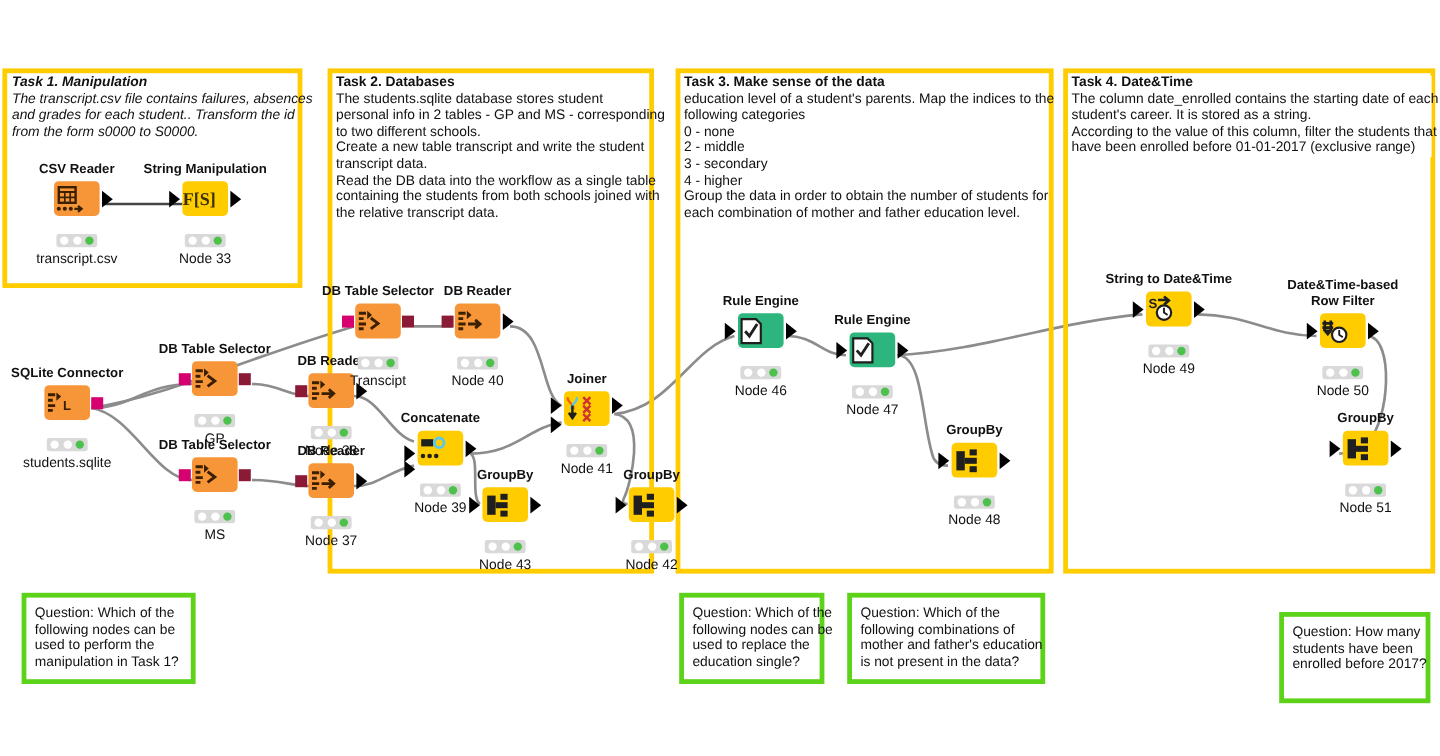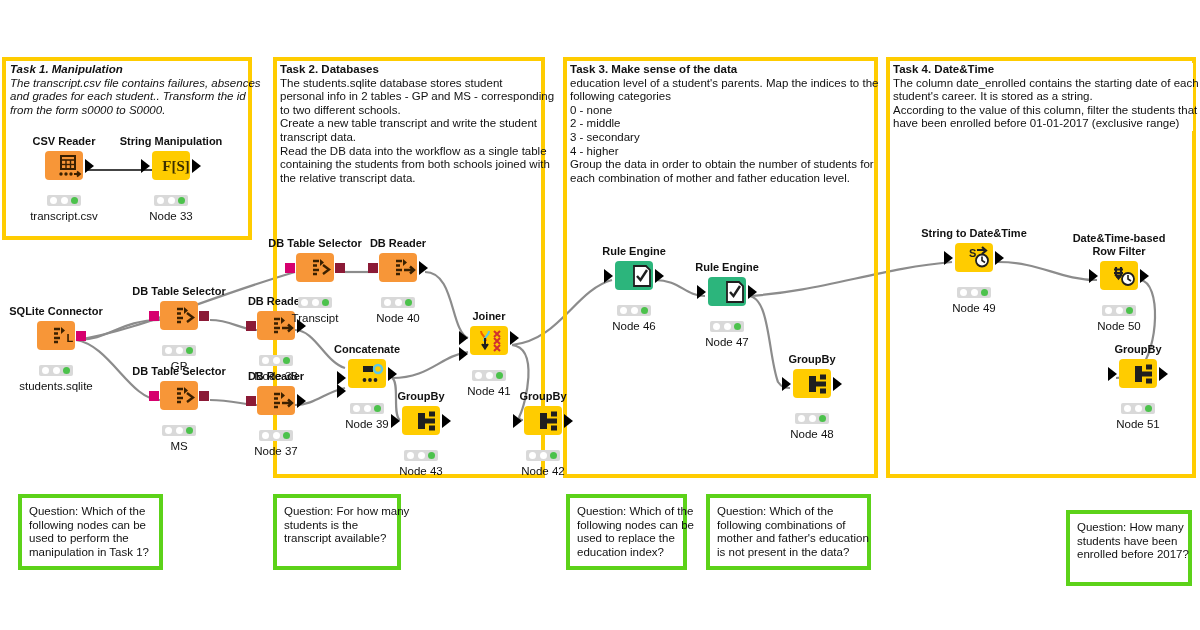--- a/index.html
+++ b/index.html
@@ -61,21 +61,21 @@
     color:#111;
     white-space:nowrap;
     text-align:center;
     line-height:13px;
   }
   .node .n-title.two{white-space:normal;width:110px;}
   .node .n-body{
     position:relative;
     width:38px;height:29px;
     border-radius:4px;
-    display:flex;align-items:center;justify-content:flex-end;
+    display:flex;align-items:center;justify-content:flex-start;
   }
   .node .n-status{
     position:absolute;
     left:50%;transform:translateX(-50%);
     top:44px;
     width:34px;height:11px;
     background:#d9d9d9;
     border-radius:2px;
     display:flex;align-items:center;justify-content:space-evenly;
   }
@@ -587,31 +587,26 @@
     <span class="n-label">Node 51</span>
   </div>
 
   <div class="qbox" style="left:18px;top:494px;width:145px;height:76px;">
     <span class="q-line">Question: Which of the</span>
     <span class="q-line">following nodes can be</span>
     <span class="q-line">used to perform the</span>
     <span class="q-line">manipulation in Task 1?</span>
   </div>
 
-  <div class="qbox" style="left:273px;top:494px;width:128px;height:76px;">
-    <span class="q-line">Question: For how many</span>
-    <span class="q-line">students is the</span>
-    <span class="q-line">transcript available?</span>
-  </div>
 
   <div class="qbox" style="left:566px;top:494px;width:121px;height:76px;">
     <span class="q-line">Question: Which of the</span>
     <span class="q-line">following nodes can be</span>
     <span class="q-line">used to replace the</span>
-    <span class="q-line">education index?</span>
+    <span class="q-line">education single?</span>
   </div>
 
   <div class="qbox" style="left:706px;top:494px;width:165px;height:76px;">
     <span class="q-line">Question: Which of the</span>
     <span class="q-line">following combinations of</span>
     <span class="q-line">mother and father's education</span>
     <span class="q-line">is not present in the data?</span>
   </div>
 
   <div class="qbox" style="left:1066px;top:494px;width:126px;height:76px;margin-top:16px;">

